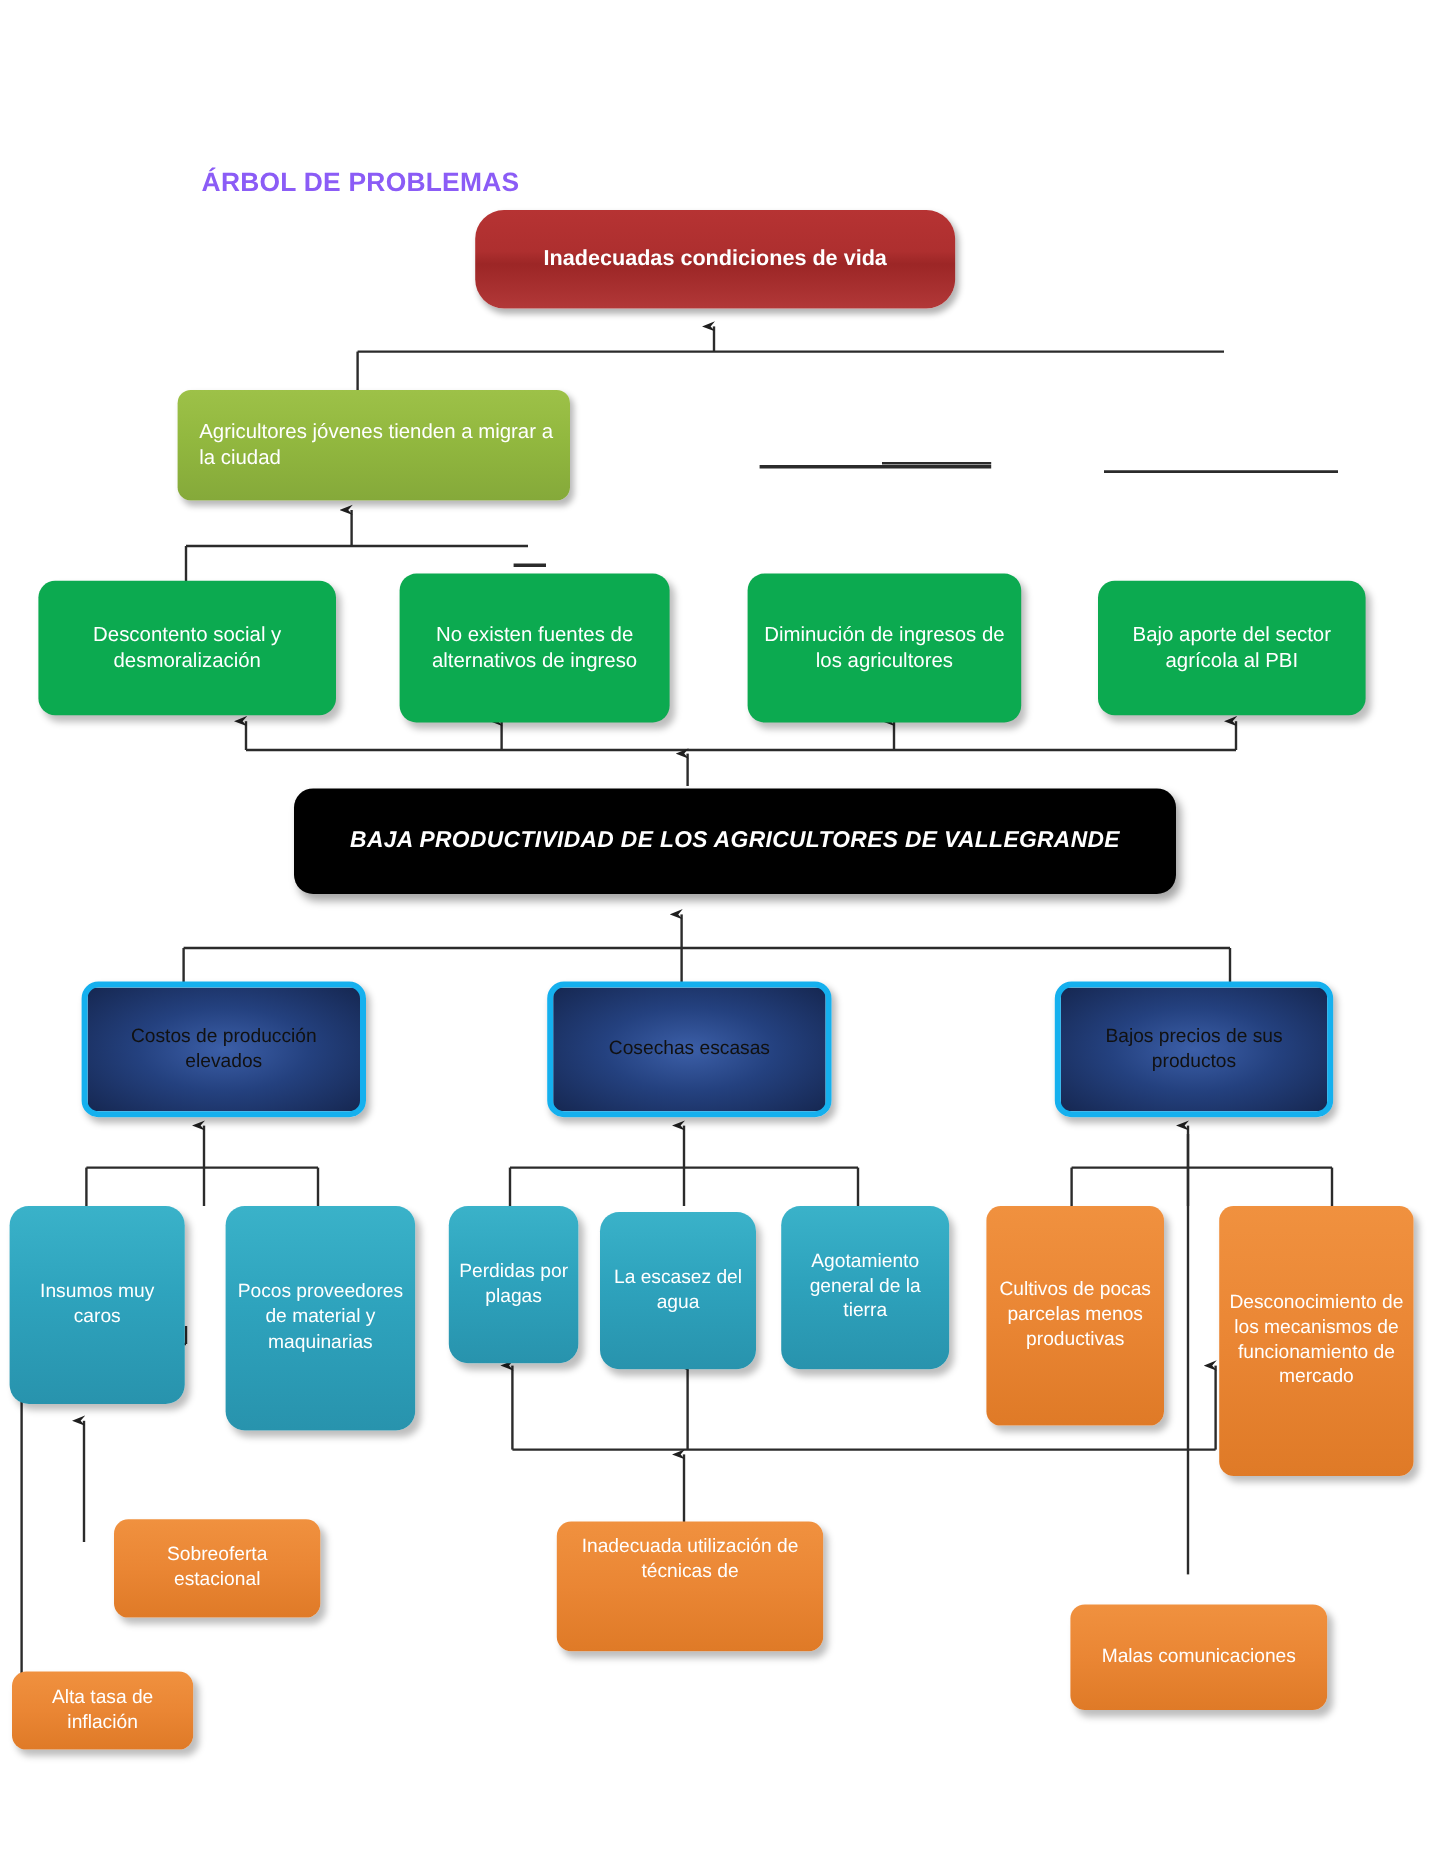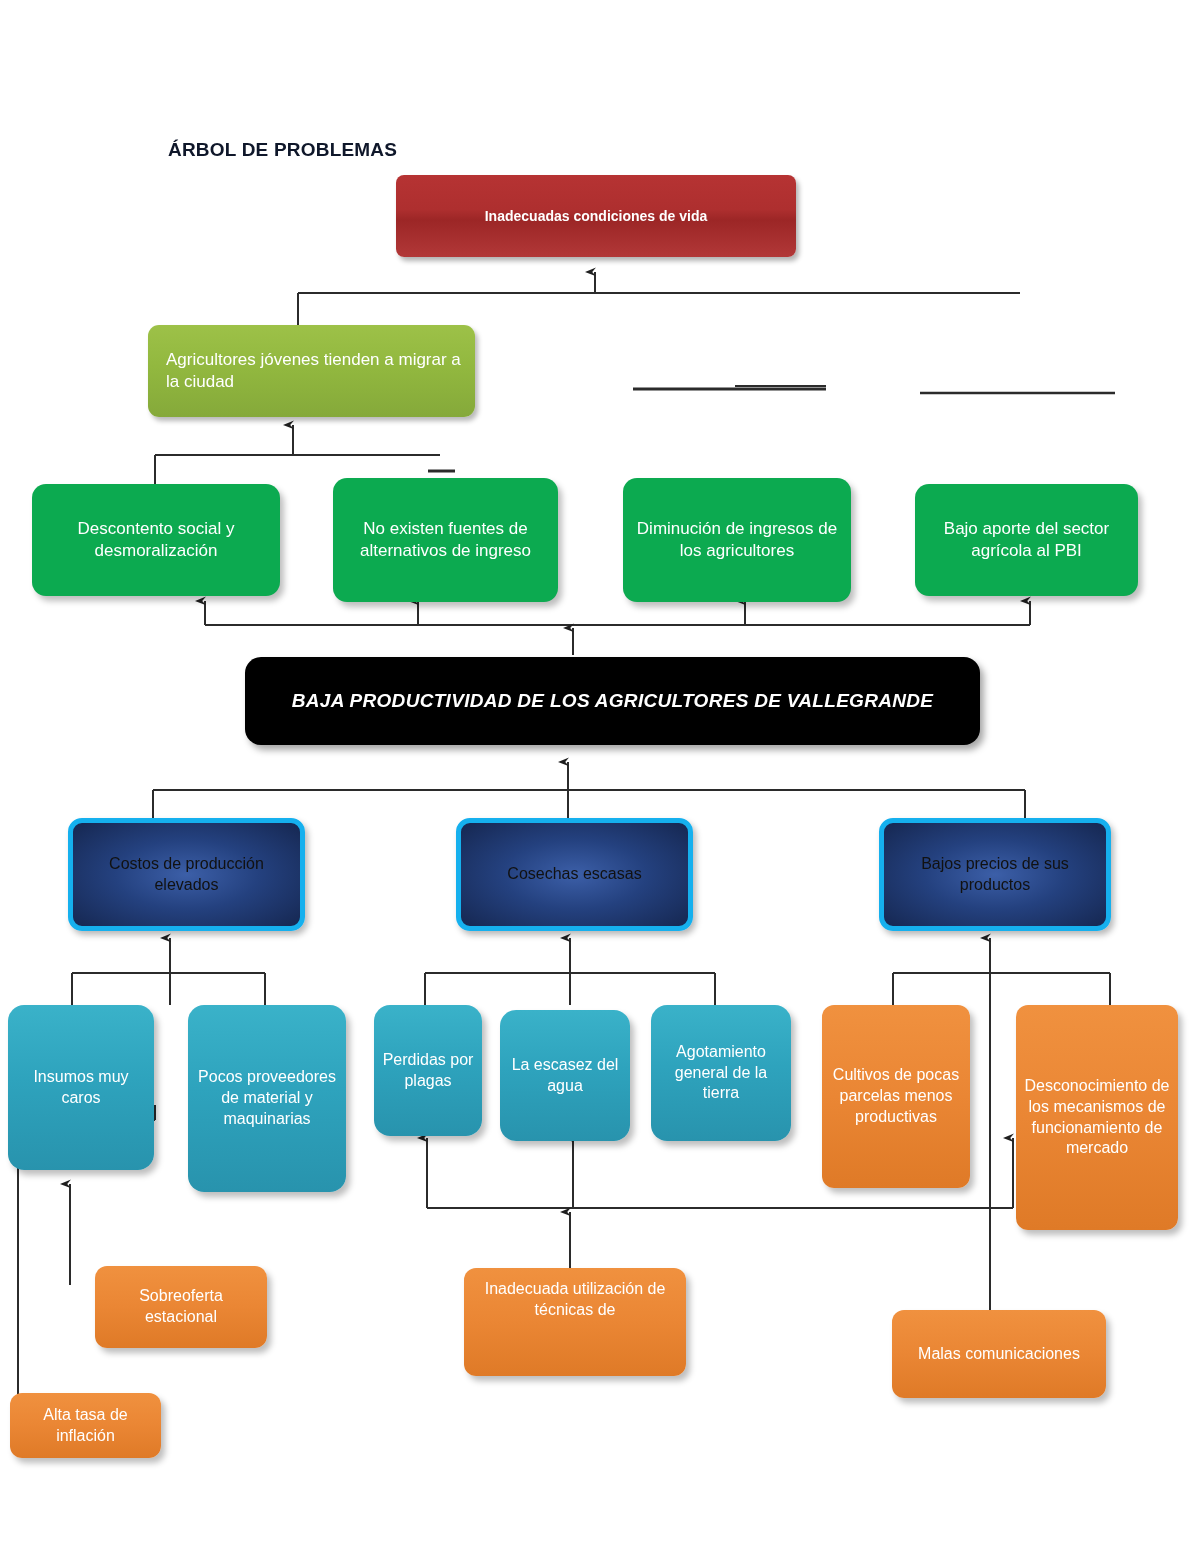--- a/index.html
+++ b/index.html
@@ -30,34 +30,34 @@
     text-align: center;
     color: #ffffff;
     line-height: 1.30;
     z-index: 3;
   }
   .node .lbl { width: 100%; padding: 0 6px; }
 
   
   .title {
     position: absolute;
-    color: #0f172a;
-    font-size: 19px;
+    color: #8b5cf6;
+    font-size: 22px;
     font-weight: bold;
     letter-spacing: .2px;
     white-space: nowrap;
     z-index: 4;
   }
 
   
   .n-red {
-    border-radius: 8px;
+    border-radius: 24px;
     background: linear-gradient(180deg, #b63333 0%, #ae2f2f 42%, #9c2626 55%, #b23838 100%);
     box-shadow: 3px 4px 5px rgba(0,0,0,.30);
-    font-size: 14px;
+    font-size: 18px;
     font-weight: bold;
   }
 
   
   .n-olive {
     border-radius: 11px;
     background: linear-gradient(180deg, #9dc148 0%, #92b83f 45%, #85a93a 100%);
     box-shadow: 3px 4px 5px rgba(0,0,0,.28);
     font-size: 17px;
     justify-content: flex-start;
@@ -242,17 +242,17 @@
 
   <div class="node n-orange" style="left:95px; top:1266px; width:172px; height:82px;">
     <span class="lbl">Sobreoferta estacional</span>
   </div>
   <div class="node n-orange" style="left:10px; top:1393px; width:151px; height:65px;">
     <span class="lbl">Alta tasa de inflación</span>
   </div>
   <div class="node n-orange clipped" style="left:464px; top:1268px; width:222px; height:108px;">
     <span class="lbl">Inadecuada utilización de técnicas de</span>
   </div>
-  <div class="node n-orange" style="left:892px; top:1310px; width:214px; height:88px;">
+  <div class="node n-orange" style="left:892px; top:1337px; width:214px; height:88px;">
     <span class="lbl">Malas comunicaciones</span>
   </div>
 
 </div>
 
 </body></html>

